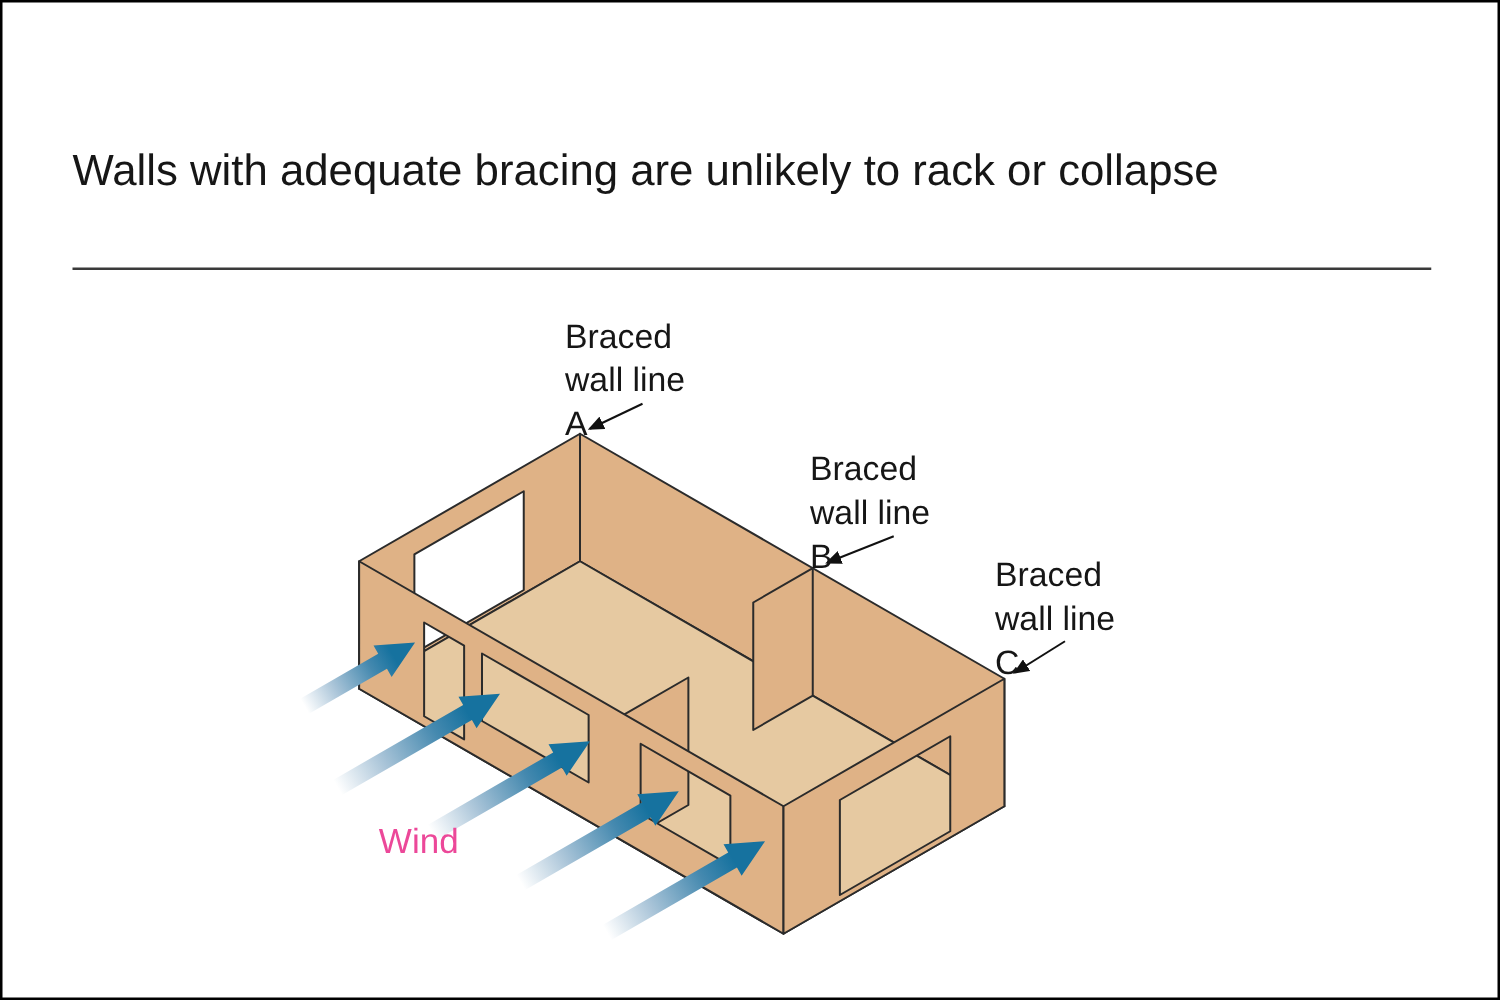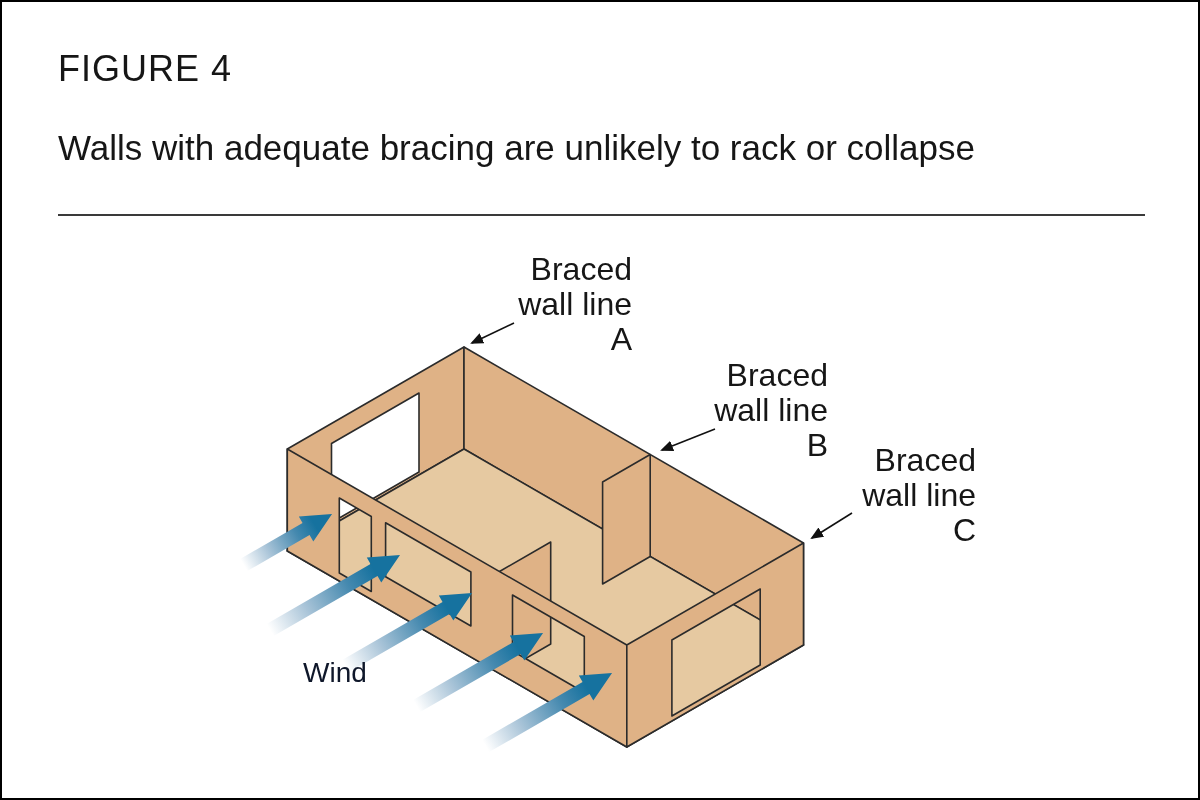--- a/index.html
+++ b/index.html
@@ -16,59 +16,58 @@
   }
   .figure-label {
     position: absolute;
     left: 56px; top: 46px;
     font-size: 36px;
     letter-spacing: 1px;
     color: #161616;
   }
   .caption {
     position: absolute;
-    left: 56px; top: 123px;
+    left: 56px; top: 112px;
     width: 1092px;
     font-size: 35px;
     line-height: 46px;
     color: #161616;
   }
   .caption span { display: block; }
   .rule {
     position: absolute;
     left: 56px; top: 212px;
     width: 1087px;
     border-top: 2px solid #3a3a3a;
   }
   .diagram-svg { position: absolute; left: 0; top: 0; }
   .wall-label {
     position: absolute;
     width: 180px;
-    text-align: right;
-    font-size: 32px;
+    text-align: left;
+    font-size: 27px;
     line-height: 35px;
     color: #161616;
   }
   .wall-label span { display: block; }
   .wind-label {
     position: absolute;
     width: 180px;
     text-align: center;
     font-size: 28px;
     line-height: 35px;
-    color: #0f172a;
+    color: #ec4899;
   }
   .wind-label span { display: block; }
 </style>
 </head>
 <body>
 
 <div class="figure">
 
-  <div class="figure-label">FIGURE 4</div>
 
   <div class="caption">
     <span>Walls with adequate bracing are unlikely to rack or collapse</span>
   </div>
 
   <div class="rule"></div>
 
   <svg class="diagram-svg" width="1200" height="800" viewBox="0 0 1200 800">
     <defs>
       <linearGradient id="windGrad" x1="0" y1="0" x2="1" y2="0">

